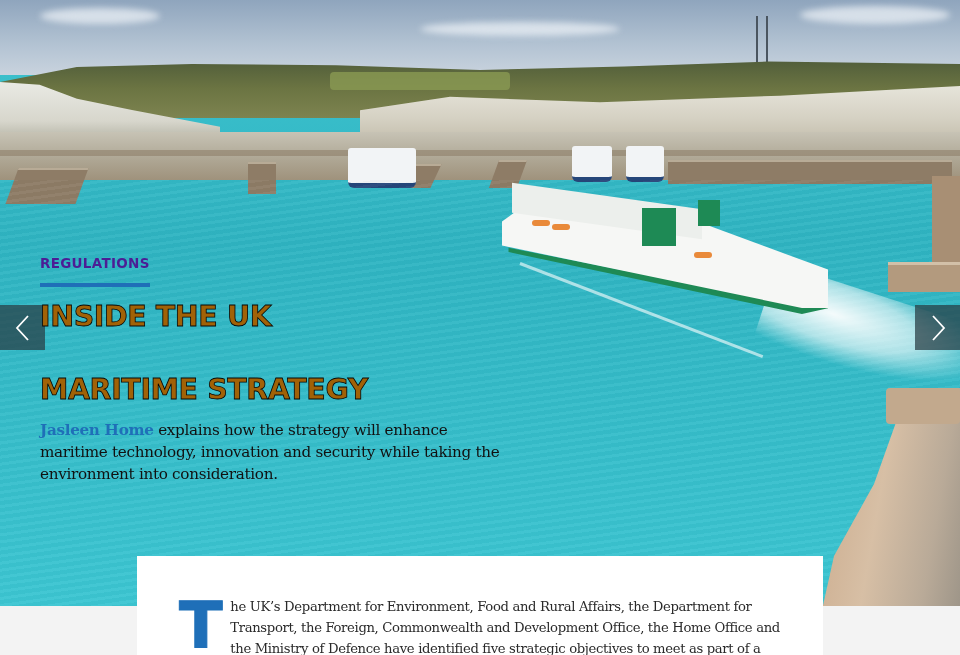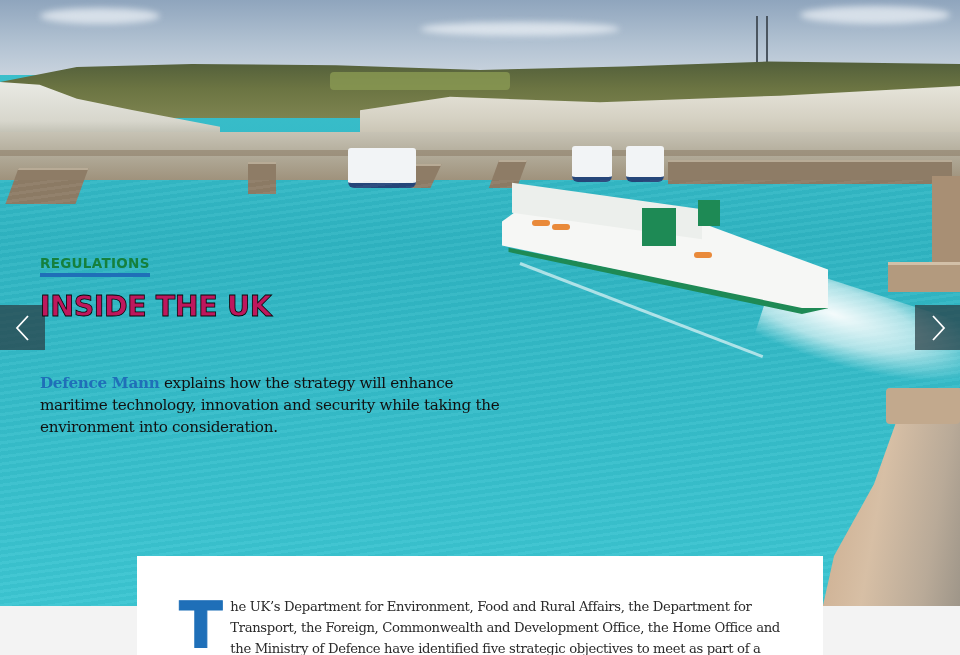--- a/index.html
+++ b/index.html
@@ -54,23 +54,23 @@
   
   .nav-arrow { position: absolute; top: 305px; width: 45px; height: 45px; background: rgba(40,60,66,0.72);
                display: flex; align-items: center; justify-content: center; cursor: pointer; }
   .nav-arrow.left { left: 0; }
   .nav-arrow.right { right: 0; }
   .nav-arrow svg { width: 16px; height: 26px; }
 
   
   .headline-block { position: absolute; left: 40px; top: 253px; width: 470px; }
   .category { display: inline-block; font-family: "DejaVu Sans", sans-serif; font-weight: bold; font-size: 13.5px;
-              letter-spacing: 0.3px; color: #15803d; padding-bottom: 2px; border-bottom: 4px solid #1f6fb8; }
+              letter-spacing: 0.3px; color: #4c1d95; padding-bottom: 12px; border-bottom: 4px solid #1f6fb8; }
   .title { margin-top: 12px; font-family: "DejaVu Sans", sans-serif; font-weight: 900; font-size: 28.5px;
-           line-height: 36.5px; color: #be185d; letter-spacing: -0.4px; text-transform: uppercase;
+           line-height: 36.5px; color: #a16207; letter-spacing: -0.4px; text-transform: uppercase;
            -webkit-text-stroke: 0.8px #050505; }
   .standfirst { margin-top: 10px; font-family: "DejaVu Serif", serif; font-size: 15.2px; line-height: 22px; color: #111; width: 460px; letter-spacing: -0.3px; }
   .author { color: #1f6fb8; font-weight: bold; }
 
   
   .card { position: absolute; left: 137px; top: 556px; width: 686px; height: 120px; background: #ffffff; }
   .body-text { position: absolute; left: 42px; top: 40px; width: 610px; font-family: "DejaVu Serif", serif; font-size: 13.2px; line-height: 21px; color: #2a2a2a; letter-spacing: -0.35px; }
   .dropcap { float: left; font-family: "DejaVu Sans", sans-serif; font-weight: 900; font-size: 64px; line-height: 52px;
              color: #1f6fb8; margin: 4px 8px 0 0; height: 60px; -webkit-text-stroke: 1px #1f6fb8; }
 </style>
@@ -126,22 +126,23 @@
   <svg viewBox="0 0 16 26">
     <polyline points="3,1 14,13 3,25" fill="none" stroke="#ffffff" stroke-width="1.8"></polyline>
   </svg>
 </div>
 
 <div class="headline-block">
   <a class="category">REGULATIONS</a>
   <h1 class="title">
     <span>INSIDE THE UK</span><br>
     <br>
+    <span>MARITIME STRATEGY</span>
   </h1>
-  <p class="standfirst"><a class="author">Defence Mann</a><span> explains how the strategy will enhance maritime technology, innovation and security while taking the environment into consideration.</span></p>
+  <p class="standfirst"><a class="author">Jasleen Home</a><span> explains how the strategy will enhance maritime technology, innovation and security while taking the environment into consideration.</span></p>
 </div>
 
 <div class="card">
   <div class="body-text">
     <span class="dropcap">T</span>
     <span>he UK’s Department for Environment, Food and Rural Affairs, the Department for Transport, the Foreign, Commonwealth and Development Office, the Home Office and the Ministry of Defence have identified five strategic objectives to meet as part of a</span>
   </div>
 </div>
 
 </body></html>

